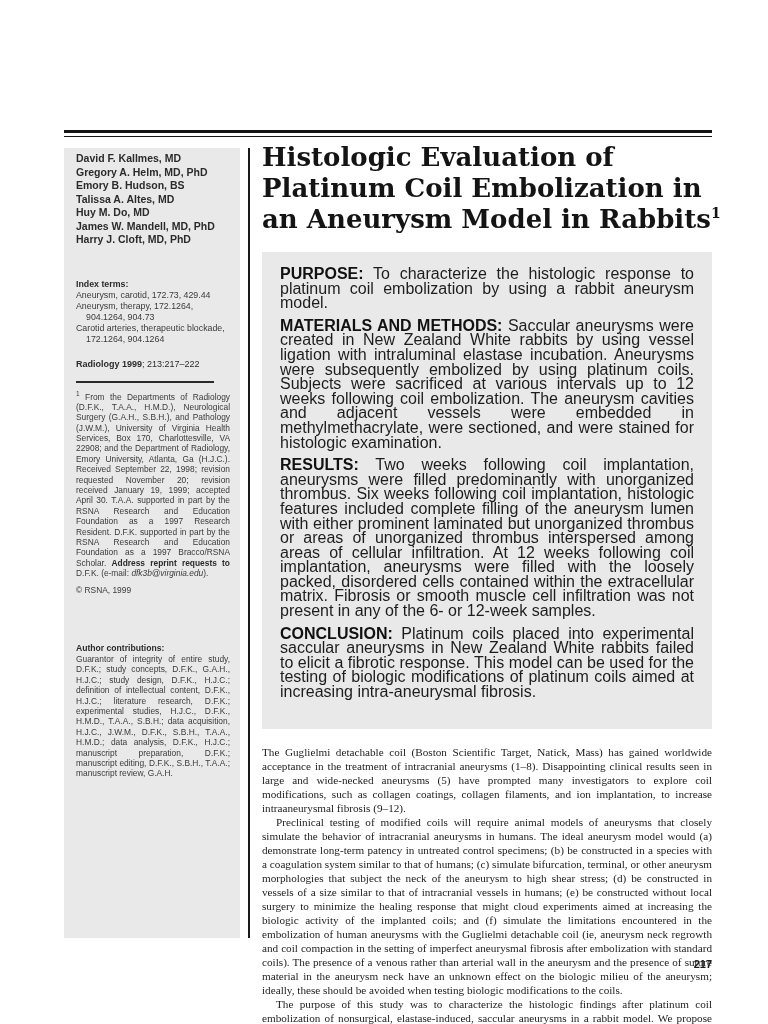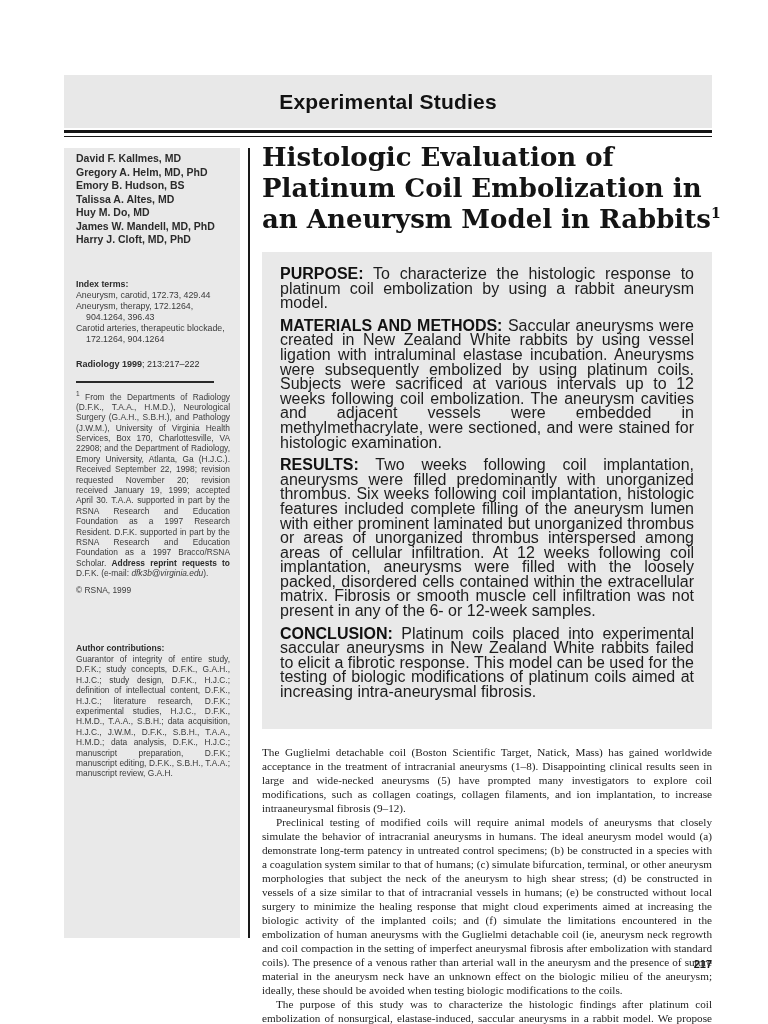--- a/index.html
+++ b/index.html
@@ -63,44 +63,41 @@
   .body-col p:not(:first-child) { text-indent:14px; }
   .page-num {
     position:absolute; right:56px; top:958px; font-weight:bold; font-size:11px; color:#1a1a1a;
   }
 </style>
 </head>
 <body>
 
 <div class="page">
 
-  <div class="band">
-    <span class="band-title">Experimental Studies</span>
-  </div>
   <div class="rule-thick"></div>
   <div class="rule-thin"></div>
 
   <div class="sidebar">
     <div class="authors">
 
     <div class="author">David F. Kallmes, MD</div>
         <div class="author">Gregory A. Helm, MD, PhD</div>
         <div class="author">Emory B. Hudson, BS</div>
         <div class="author">Talissa A. Altes, MD</div>
         <div class="author">Huy M. Do, MD</div>
         <div class="author">James W. Mandell, MD, PhD</div>
         <div class="author">Harry J. Cloft, MD, PhD</div>
       </div>
 
     <div class="idx">
       <div class="idx-label">Index terms:</div>
       <div>
 
       <div class="idx-entry">Aneurysm, carotid, 172.73, 429.44</div>
-          <div class="idx-entry">Aneurysm, therapy, 172.1264, 904.1264, 396.43</div>
+          <div class="idx-entry">Aneurysm, therapy, 172.1264, 904.1264, 904.73</div>
           <div class="idx-entry">Carotid arteries, therapeutic blockade, 172.1264, 904.1264</div>
         </div>
     </div>
 
     <div class="citation"><b>Radiology 1999</b><span>; 213:217–222</span></div>
 
     <div class="fn-rule"></div>
 
     <p class="fn"><sup>1</sup><span> From the Departments of Radiology (D.F.K., T.A.A., H.M.D.), Neurological Surgery (G.A.H., S.B.H.), and Pathology (J.W.M.), University of Virginia Health Services, Box 170, Charlottesville, VA 22908; and the Department of Radiology, Emory University, Atlanta, Ga (H.J.C.). Received September 22, 1998; revision requested November 20; revision received January 19, 1999; accepted April 30. T.A.A. supported in part by the RSNA Research and Education Foundation as a 1997 Research Resident. D.F.K. supported in part by the RSNA Research and Education Foundation as a 1997 Bracco/RSNA Scholar. </span><b>Address reprint requests to</b><span> D.F.K. (e-mail: </span><i>dfk3b@virginia.edu</i><span>).</span></p>
 

